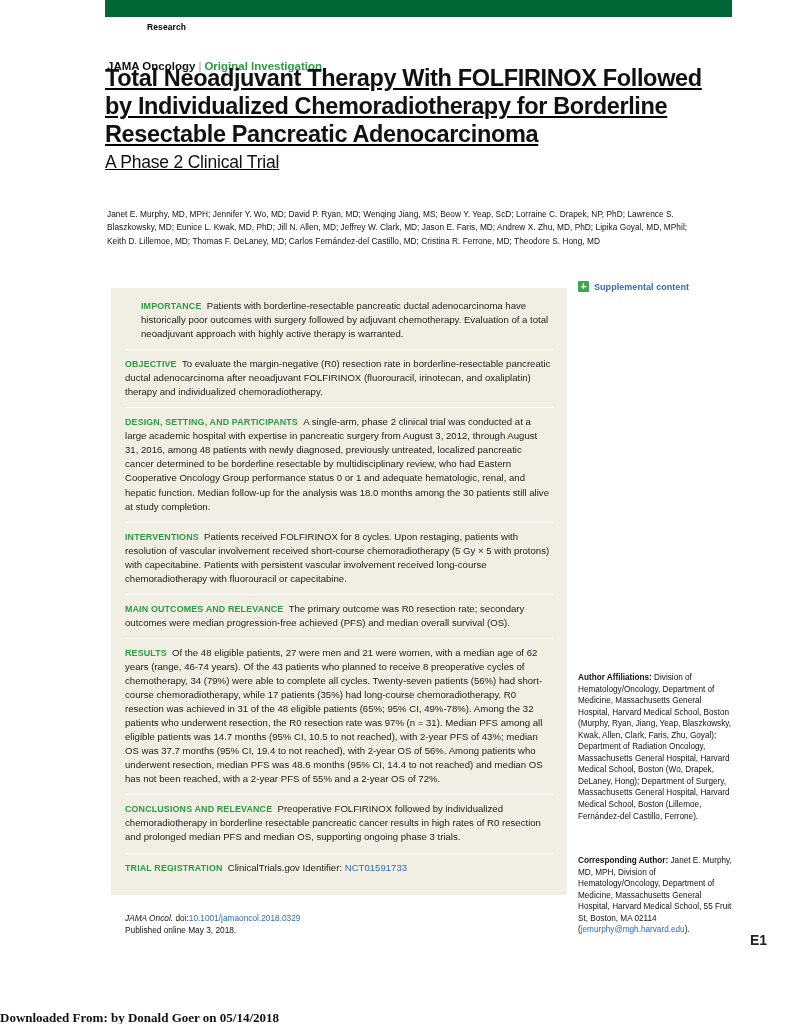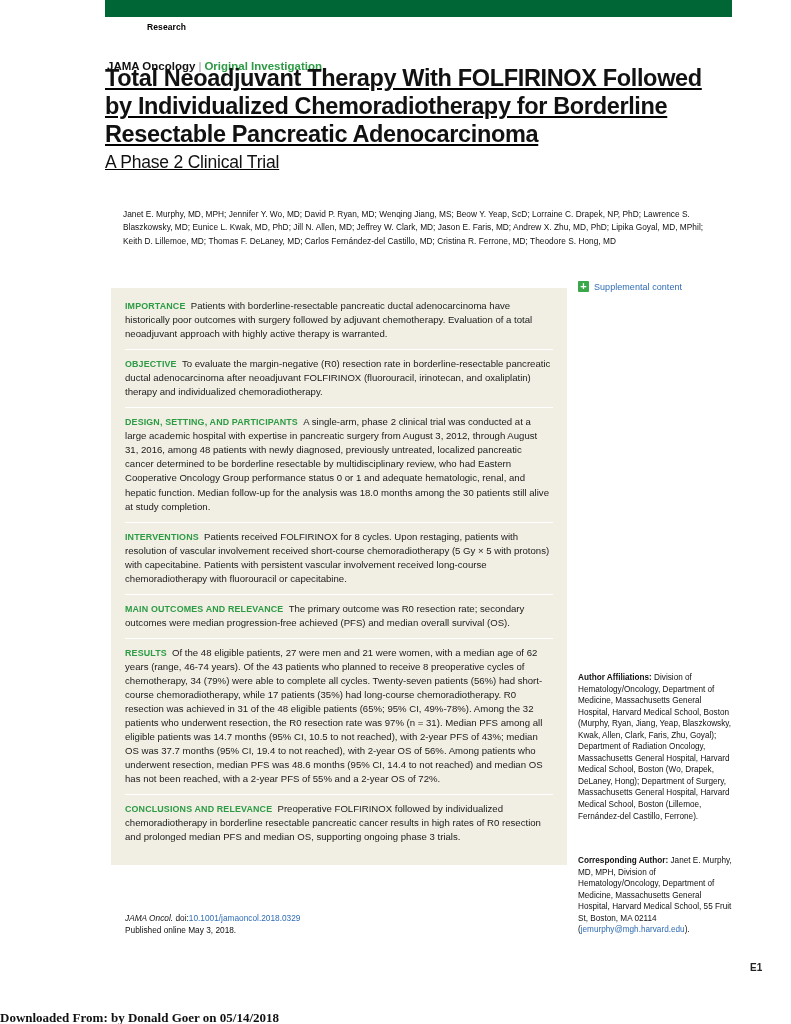--- a/index.html
+++ b/index.html
@@ -88,42 +88,41 @@
   
   #authors {
     position: absolute;
     left: 2px;
     top: 208px;
     width: 600px;
     font-size: 8.3px;
     line-height: 13.4px;
     color: #111;
     letter-spacing: 0.03px;
-    margin-left: 16px;
   }
 
   
   #abstract-panel {
     position: absolute;
     left: 6px;
     top: 288px;
     width: 456px;
     background: #f1efe4;
     padding: 10px 14px 12px 14px;
     box-sizing: border-box;
   }
   .abs-section {
     font-size: 9.6px;
     line-height: 14.05px;
     color: #1a1a1a;
     padding: 7px 0 8px 0;
     border-top: 1px solid #ffffff;
     text-align: left;
   }
-  .abs-section:first-child { border-top: none; padding-top: 1px; }
+  .abs-section:first-child { border-top: none; padding-top: 1px; margin-left: 16px; }
   .abs-head {
     font-weight: bold;
     color: #2c9b44;
     font-size: 8.9px;
     letter-spacing: 0.15px;
   }
   .abs-head::after { content: "\00a0\00a0"; }
   .abs-link { color: #2f6cb5; text-decoration: none; }
 
   
@@ -155,21 +154,21 @@
     color: #ffffff;
     font-size: 11px;
     line-height: 10px;
     font-weight: bold;
     text-align: center;
     display: inline-block;
     border-radius: 1px;
   }
   #supp-label {
     font-size: 9px;
-    font-weight: normal;
+    font-weight: bold;
     color: #2f6cb5;
     letter-spacing: 0.05px;
   }
 
   .rail-block {
     position: absolute;
     left: 473px;
     width: 155px;
     font-size: 8.2px;
     line-height: 11.55px;
@@ -187,22 +186,22 @@
     top: 978px;
     width: 627px;
     text-align: center;
     font-size: 9px;
     color: #222;
   }
 
   #page-number {
     position: absolute;
     left: 645px;
-    top: 962px;
-    font-size: 10px;
+    top: 932px;
+    font-size: 14px;
     font-weight: bold;
     color: #222;
   }
 
   
   #downloaded-from {
     position: absolute;
     left: 0;
     top: 1010px;
     font-size: 13px;
@@ -261,20 +260,24 @@
     </div>
 
     <div class="abs-section">
       <span class="abs-head">RESULTS</span><span>Of the 48 eligible patients, 27 were men and 21 were women, with a median age of 62 years (range, 46-74 years). Of the 43 patients who planned to receive 8 preoperative cycles of chemotherapy, 34 (79%) were able to complete all cycles. Twenty-seven patients (56%) had short-course chemoradiotherapy, while 17 patients (35%) had long-course chemoradiotherapy. R0 resection was achieved in 31 of the 48 eligible patients (65%; 95% CI, 49%-78%). Among the 32 patients who underwent resection, the R0 resection rate was 97% (n = 31). Median PFS among all eligible patients was 14.7 months (95% CI, 10.5 to not reached), with 2-year PFS of 43%; median OS was 37.7 months (95% CI, 19.4 to not reached), with 2-year OS of 56%. Among patients who underwent resection, median PFS was 48.6 months (95% CI, 14.4 to not reached) and median OS has not been reached, with a 2-year PFS of 55% and a 2-year OS of 72%.</span>
     </div>
 
     <div class="abs-section">
       <span class="abs-head">CONCLUSIONS AND RELEVANCE</span><span>Preoperative FOLFIRINOX followed by individualized chemoradiotherapy in borderline resectable pancreatic cancer results in high rates of R0 resection and prolonged median PFS and median OS, supporting ongoing phase 3 trials.</span>
     </div>
 
+    <div class="abs-section">
+      <span class="abs-head">TRIAL REGISTRATION</span><span>ClinicalTrials.gov Identifier:</span>
+      <a class="abs-link" href="#">NCT01591733</a>
+    </div>
 
   </div>
 
   <div id="citation">
     <span class="jital">JAMA Oncol.</span>
     <span>doi:</span><a href="#">10.1001/jamaoncol.2018.0329</a><br>
     <span>Published online May 3, 2018.</span>
   </div>
 
   <div class="rail-block" id="affiliations">

